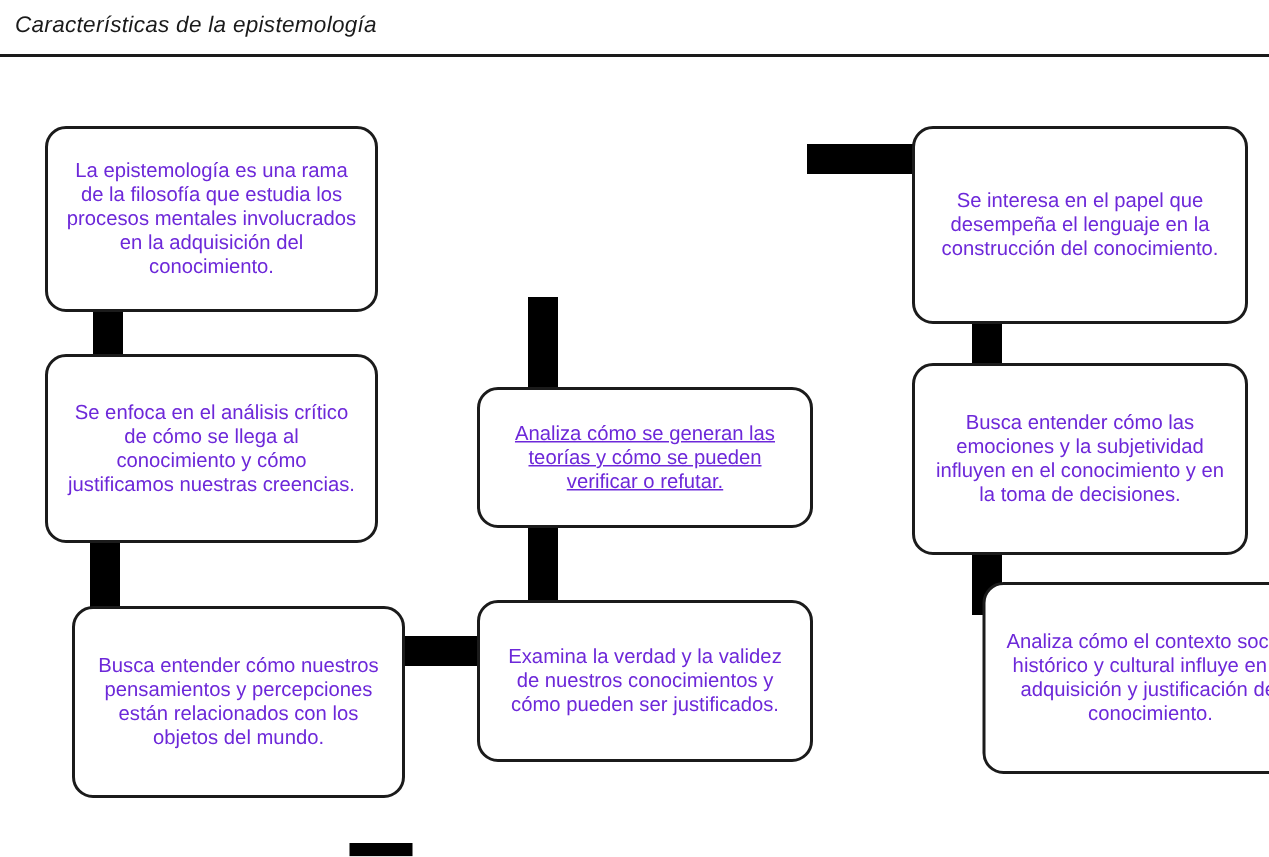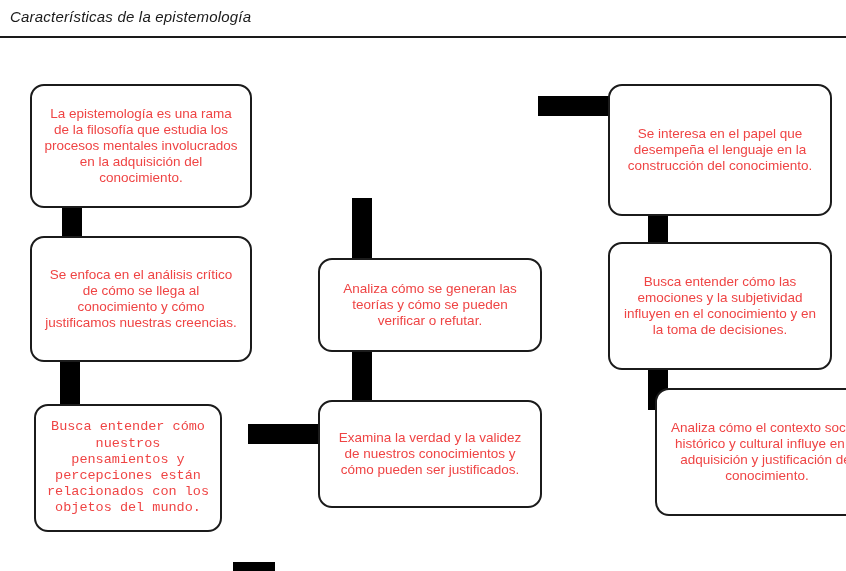--- a/index.html
+++ b/index.html
@@ -40,36 +40,36 @@
     border: 2px solid #1b1b1b;
     border-radius: 14px;
     background: #ffffff;
     display: flex;
     align-items: center;
     justify-content: center;
     text-align: center;
     padding: 6px 10px;
     font-size: 13.5px;
     line-height: 1.2;
-    color: #ef4444;
+    color: #6d28d9;
     z-index: 2;
   }
   .connector {
     position: absolute;
     background: #000000;
     z-index: 1;
   }
 
   
   .b0 { left: 30px;  top: 84px;  width: 222px; height: 124px; }
   .b1 { left: 30px;  top: 236px; width: 222px; height: 126px; }
-  .b2 { left: 34px;  top: 404px; width: 188px; height: 128px; font-family: Liberation Mono, monospace; }
+  .b2 { left: 48px;  top: 404px; width: 222px; height: 128px; }
   
   .b3 { left: 318px; top: 78px;  width: 224px; height: 124px; }
-  .b4 { left: 318px; top: 258px; width: 224px; height: 94px;  }
+  .b4 { left: 318px; top: 258px; width: 224px; height: 94px; text-decoration: underline;  }
   .b5 { left: 318px; top: 400px; width: 224px; height: 108px; }
   
   .b6 { left: 608px; top: 84px;  width: 224px; height: 132px; }
   .b7 { left: 608px; top: 242px; width: 224px; height: 128px; }
   .b8 { left: 608px; top: 388px; width: 224px; height: 128px; margin-left: 47px; }
 
   
   .cv1 { left: 62px;  top: 204px; width: 20px; height: 36px; }
   .cv2 { left: 60px;  top: 358px; width: 20px; height: 50px; }
   .cv3 { left: 352px; top: 198px; width: 20px; height: 64px; }

